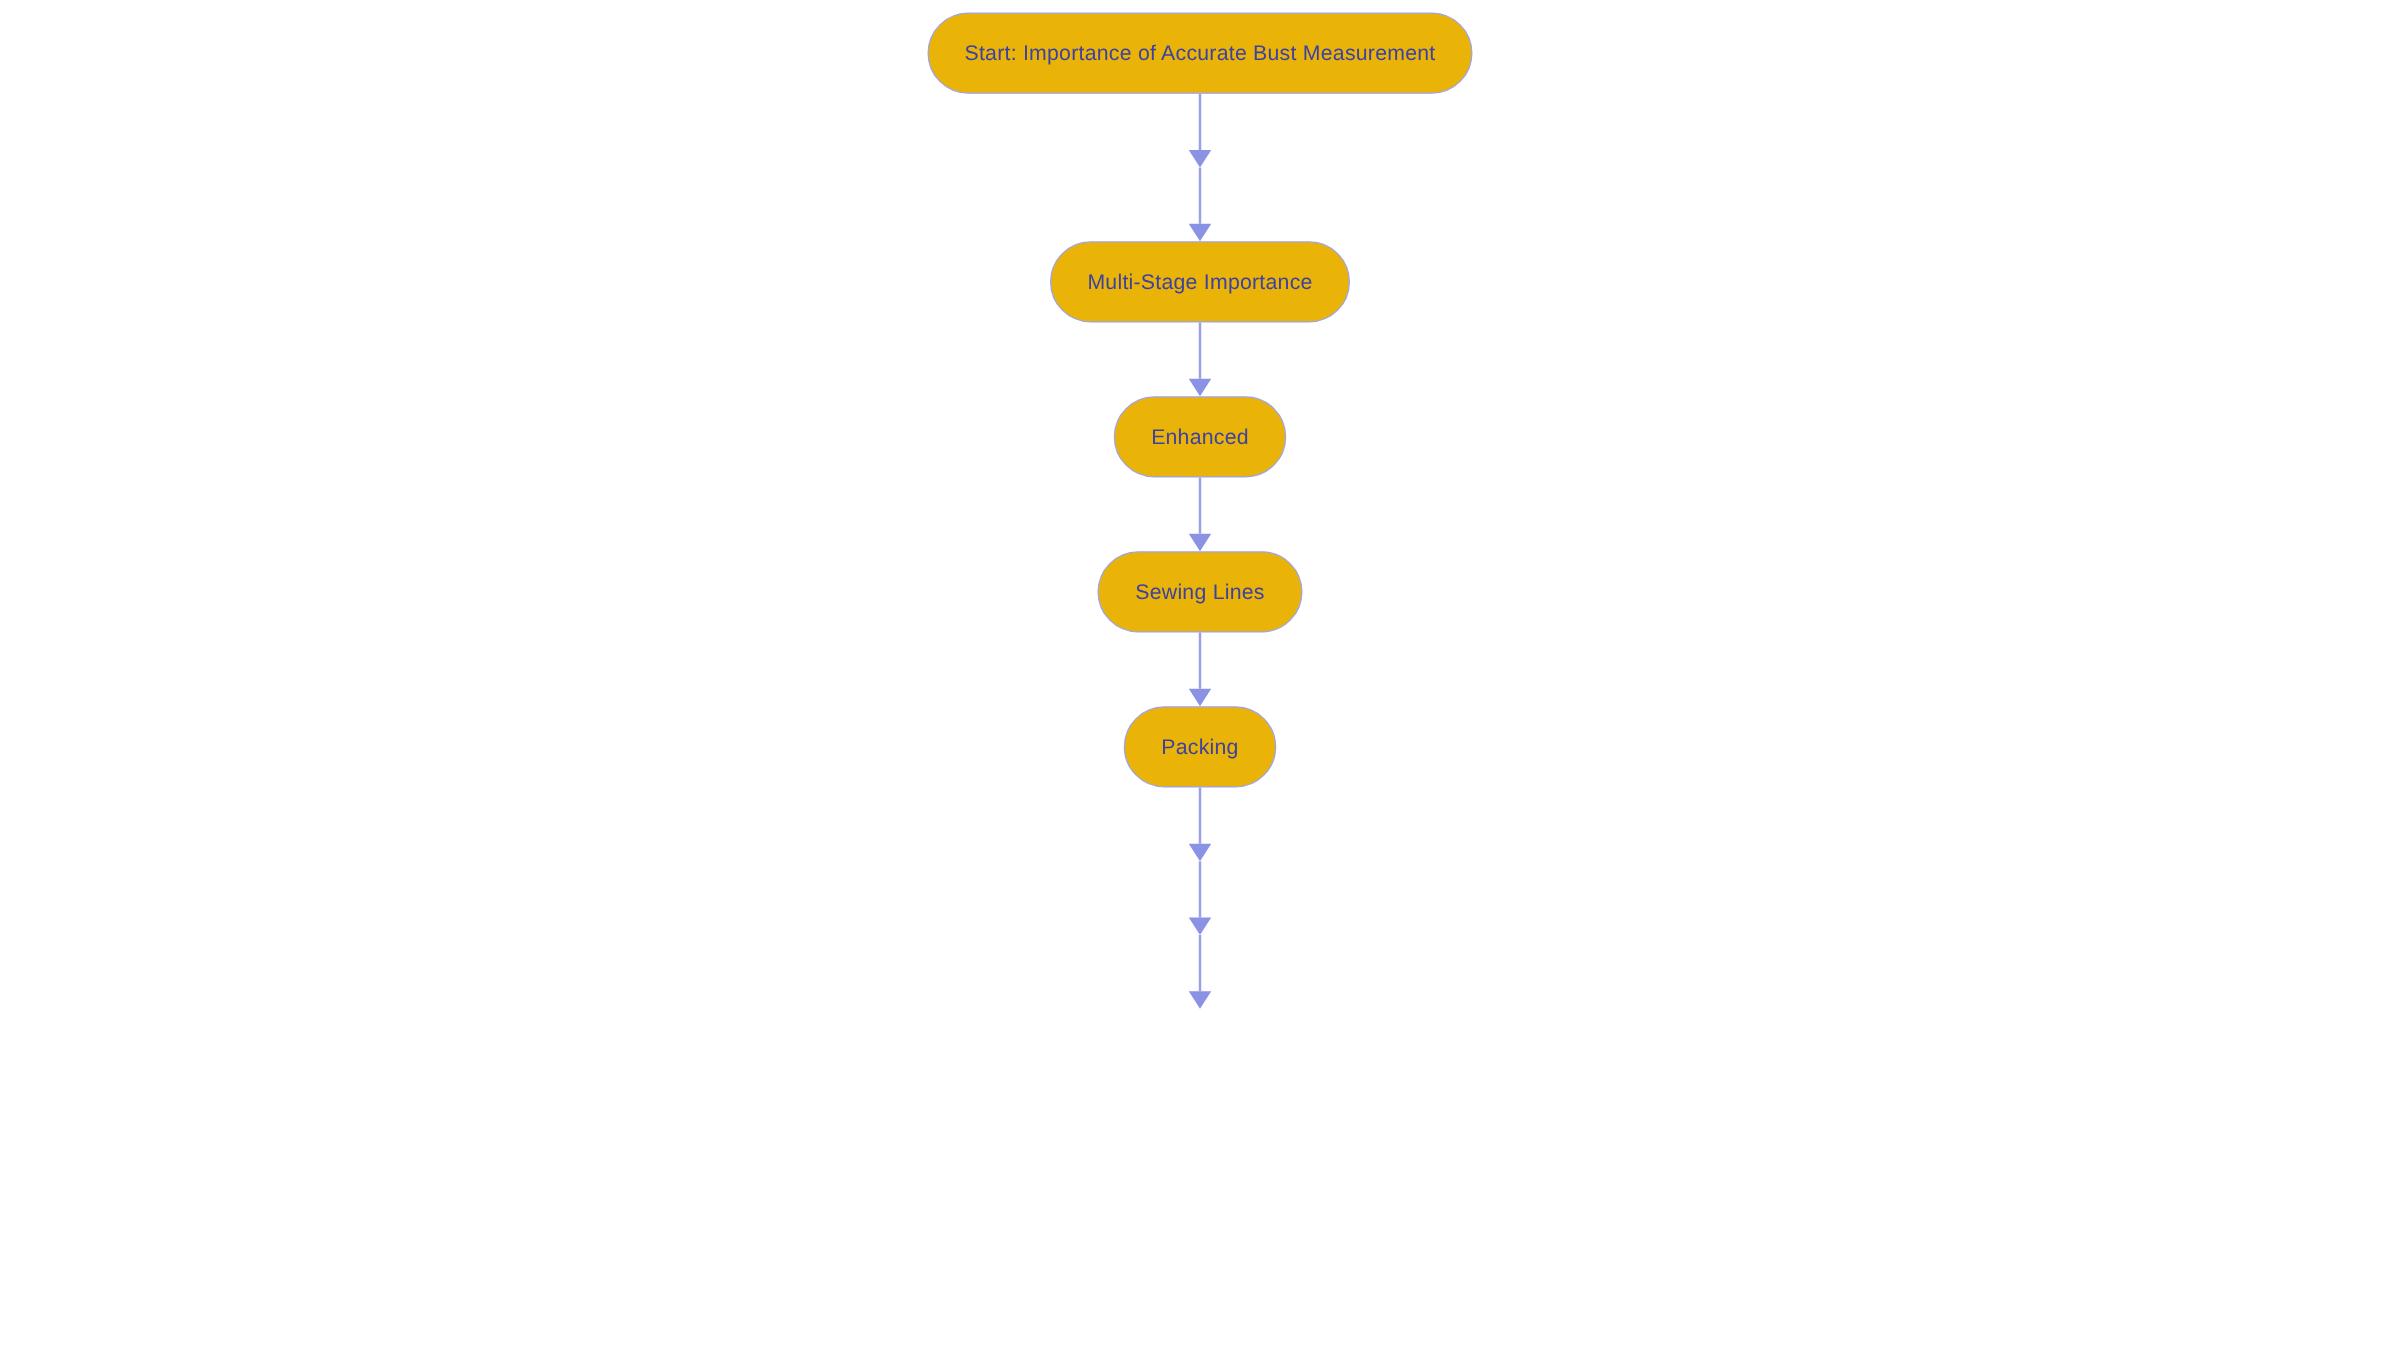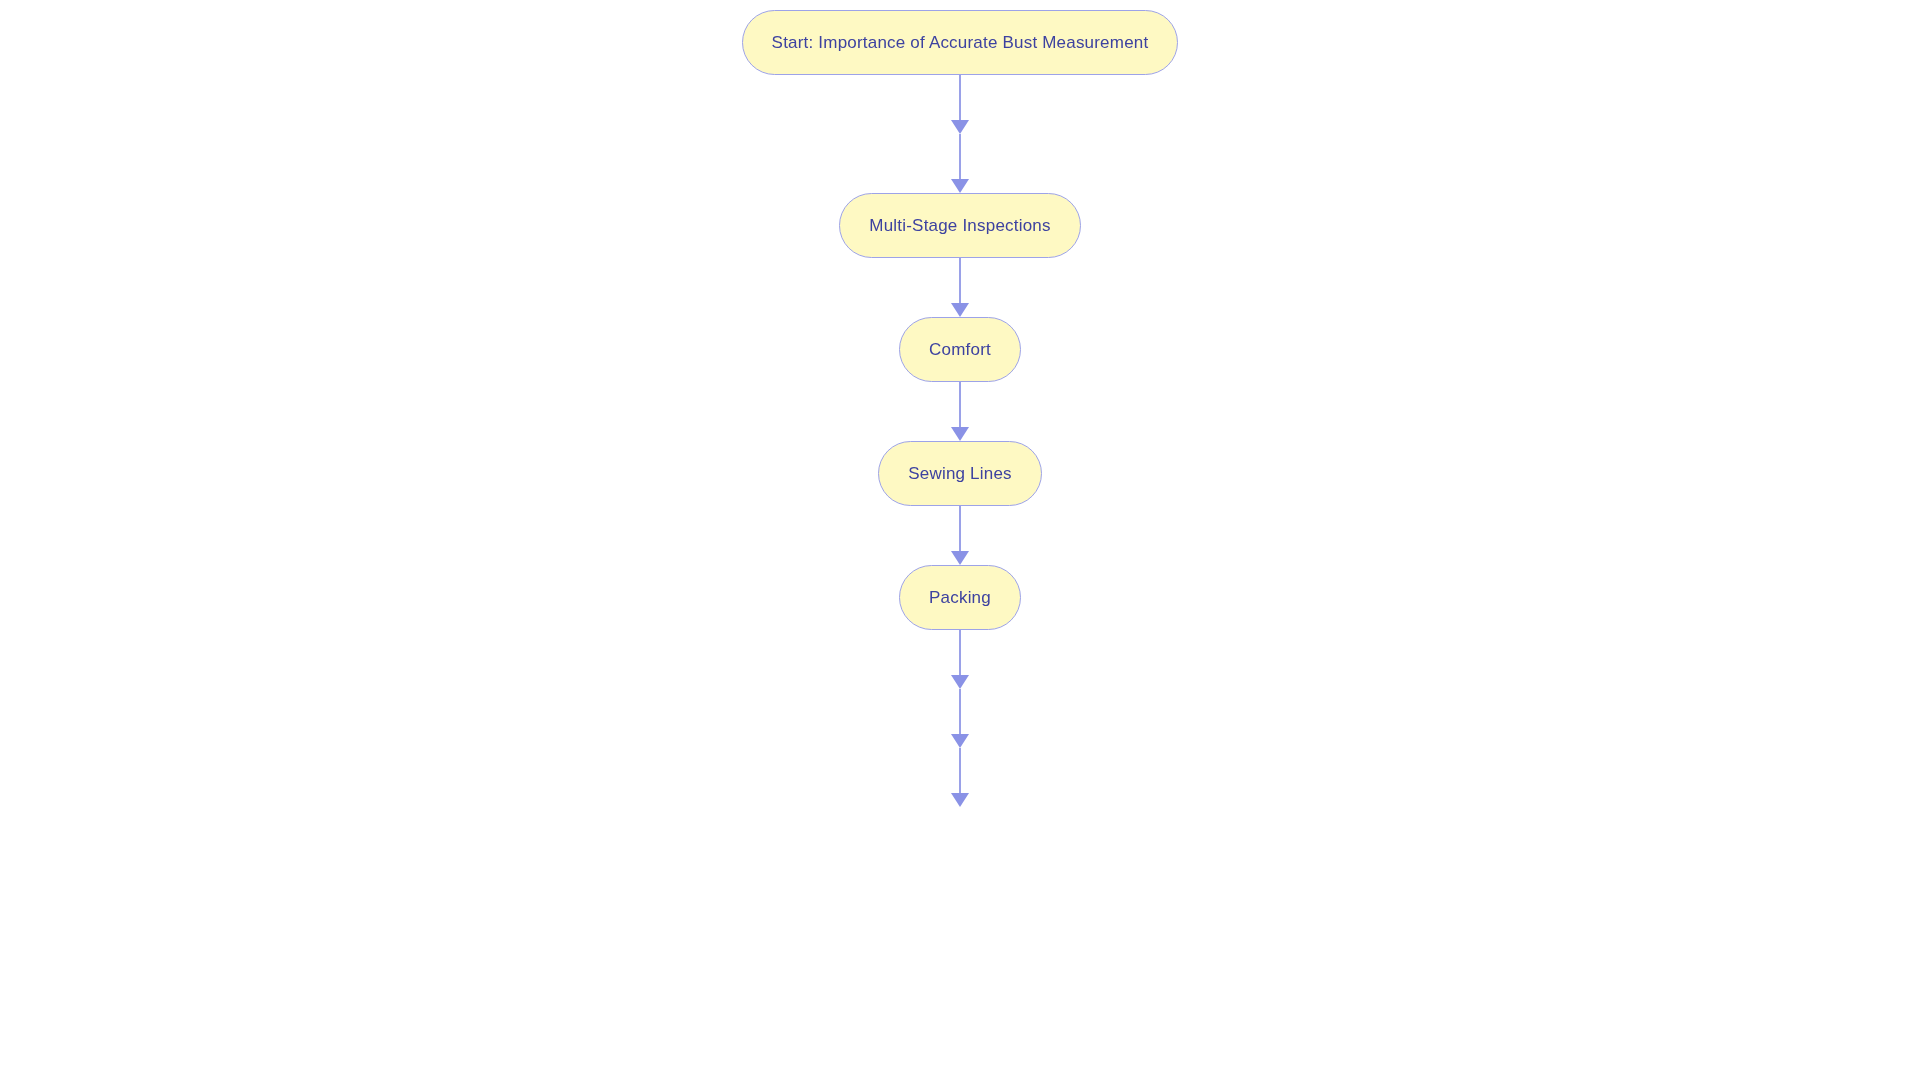--- a/index.html
+++ b/index.html
@@ -19,21 +19,21 @@
     flex-direction: column;
     align-items: center;
     padding-top: 10px;
     box-sizing: border-box;
   }
   .flow-node {
     height: 65px;
     box-sizing: border-box;
     padding: 0 29px;
     border-radius: 32.5px;
-    background: #fef9c3;
+    background: #eab308;
     border: 1.5px solid #9da3e8;
     color: #3d42a0;
     font-size: 17px;
     letter-spacing: 0.2px;
     display: flex;
     align-items: center;
     justify-content: center;
     white-space: nowrap;
     flex: 0 0 auto;
   }
@@ -68,28 +68,28 @@
     <div class="line"></div>
     <div class="head"></div>
   </div>
 
 
   <div class="connector">
     <div class="line"></div>
     <div class="head"></div>
   </div>
 
-  <div class="flow-node">Multi-Stage Inspections</div>
+  <div class="flow-node">Multi-Stage Importance</div>
 
   <div class="connector">
     <div class="line"></div>
     <div class="head"></div>
   </div>
 
-  <div class="flow-node">Comfort</div>
+  <div class="flow-node">Enhanced</div>
 
   <div class="connector">
     <div class="line"></div>
     <div class="head"></div>
   </div>
 
   <div class="flow-node">Sewing Lines</div>
 
   <div class="connector">
     <div class="line"></div>

